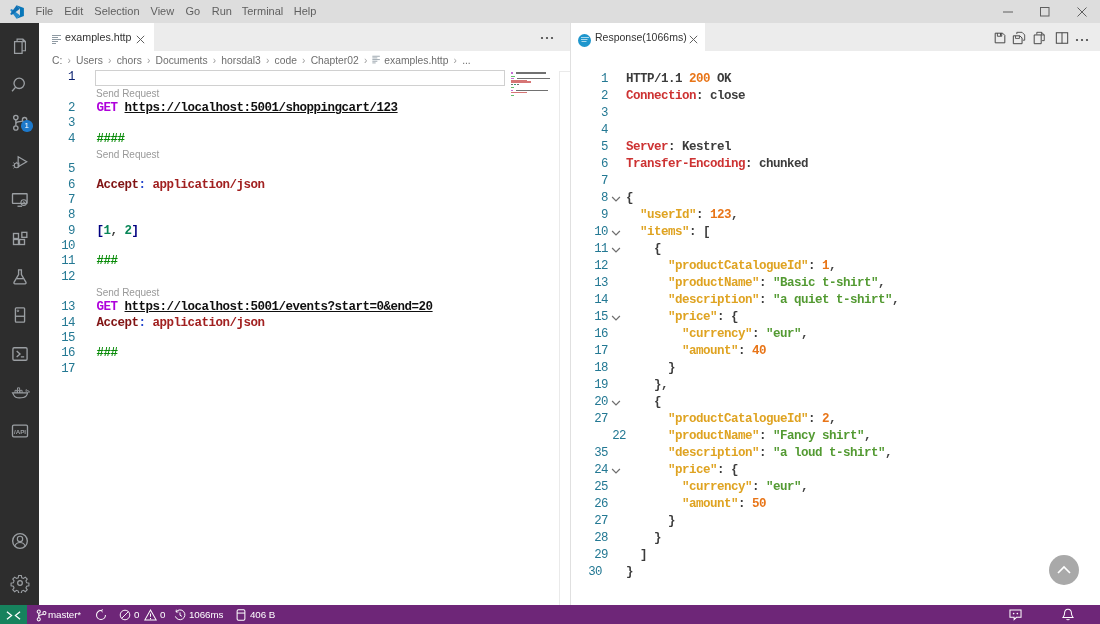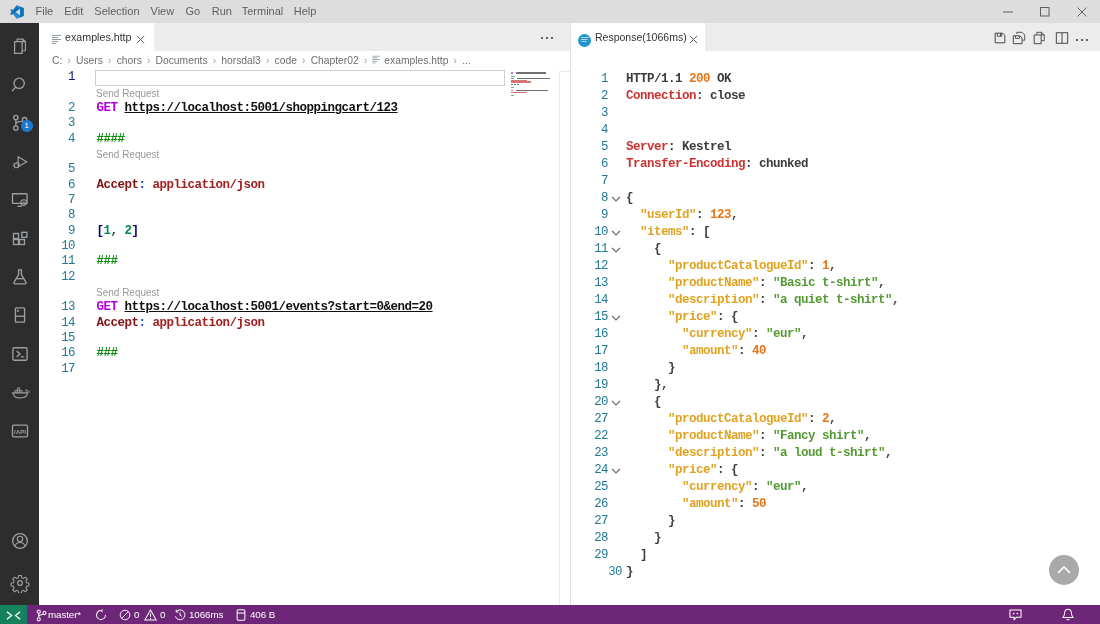--- a/index.html
+++ b/index.html
@@ -243,29 +243,29 @@
 <div class="lnum" style="left:578px;top:257.5px;width:30px;height:17.0px;line-height:17.0px">12</div>
 <div class="lnum" style="left:578px;top:274.5px;width:30px;height:17.0px;line-height:17.0px">13</div>
 <div class="lnum" style="left:578px;top:291.5px;width:30px;height:17.0px;line-height:17.0px">14</div>
 <div class="lnum" style="left:578px;top:308.5px;width:30px;height:17.0px;line-height:17.0px">15</div>
 <div class="lnum" style="left:578px;top:325.5px;width:30px;height:17.0px;line-height:17.0px">16</div>
 <div class="lnum" style="left:578px;top:342.5px;width:30px;height:17.0px;line-height:17.0px">17</div>
 <div class="lnum" style="left:578px;top:359.5px;width:30px;height:17.0px;line-height:17.0px">18</div>
 <div class="lnum" style="left:578px;top:376.5px;width:30px;height:17.0px;line-height:17.0px">19</div>
 <div class="lnum" style="left:578px;top:393.5px;width:30px;height:17.0px;line-height:17.0px">20</div>
 <div class="lnum" style="left:578px;top:410.5px;width:30px;height:17.0px;line-height:17.0px">27</div>
-<div class="lnum" style="left:578px;top:427.5px;width:30px;height:17.0px;line-height:17.0px">22</div>
-<div class="lnum" style="left:578px;top:444.5px;width:30px;height:17.0px;line-height:17.0px">23</div>
+<div class="lnum" style="left:596px;top:427.5px;width:30px;height:17.0px;line-height:17.0px">22</div>
+<div class="lnum" style="left:578px;top:444.5px;width:30px;height:17.0px;line-height:17.0px">35</div>
 <div class="lnum" style="left:578px;top:461.5px;width:30px;height:17.0px;line-height:17.0px">24</div>
 <div class="lnum" style="left:578px;top:478.5px;width:30px;height:17.0px;line-height:17.0px">25</div>
 <div class="lnum" style="left:578px;top:495.5px;width:30px;height:17.0px;line-height:17.0px">26</div>
 <div class="lnum" style="left:578px;top:512.5px;width:30px;height:17.0px;line-height:17.0px">27</div>
 <div class="lnum" style="left:578px;top:529.5px;width:30px;height:17.0px;line-height:17.0px">28</div>
 <div class="lnum" style="left:578px;top:546.5px;width:30px;height:17.0px;line-height:17.0px">29</div>
-<div class="lnum" style="left:592px;top:563.5px;width:30px;height:17.0px;line-height:17.0px">30</div>
+<div class="lnum" style="left:572px;top:563.5px;width:30px;height:17.0px;line-height:17.0px">30</div>
 <svg class="fold" style="left:611px;top:193.5px" width="9" height="9" viewBox="0 0 9 9">
       <path d="M1 2.7 L4.5 6.2 L8 2.7" fill="none" stroke="#6f6f6f" stroke-width="1.1"></path>
     </svg>
 <svg class="fold" style="left:611px;top:227.5px" width="9" height="9" viewBox="0 0 9 9">
       <path d="M1 2.7 L4.5 6.2 L8 2.7" fill="none" stroke="#6f6f6f" stroke-width="1.1"></path>
     </svg>
 <svg class="fold" style="left:611px;top:244.5px" width="9" height="9" viewBox="0 0 9 9">
       <path d="M1 2.7 L4.5 6.2 L8 2.7" fill="none" stroke="#6f6f6f" stroke-width="1.1"></path>
     </svg>
 <svg class="fold" style="left:611px;top:312.5px" width="9" height="9" viewBox="0 0 9 9">

